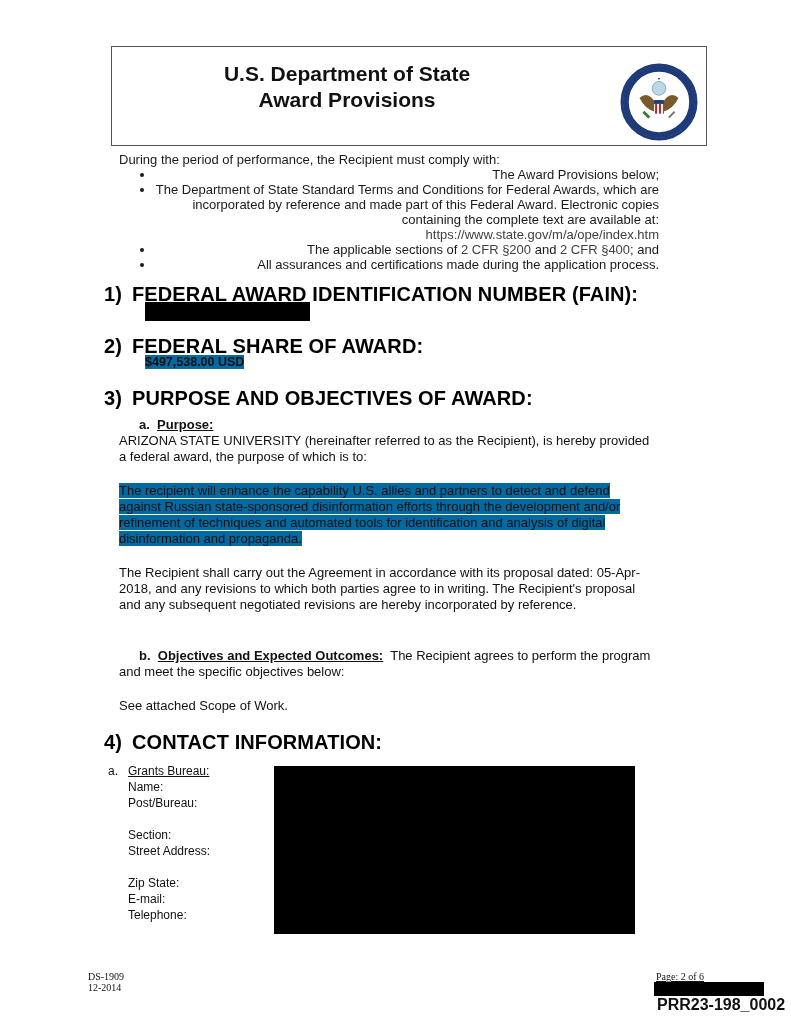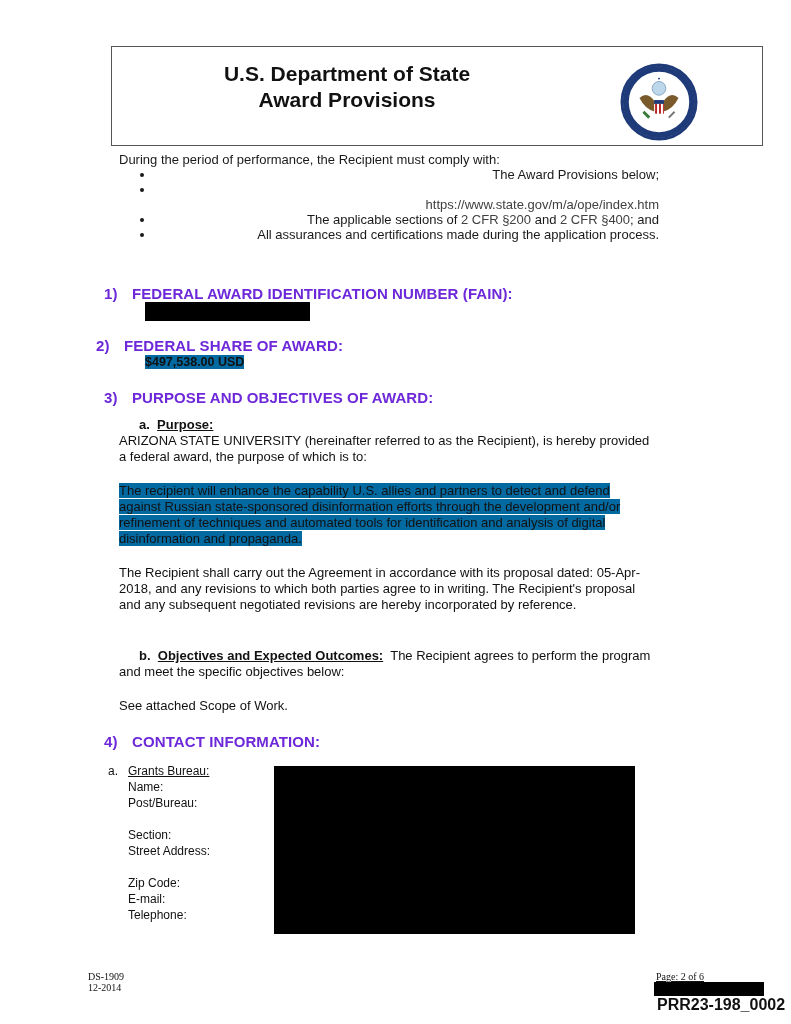--- a/index.html
+++ b/index.html
@@ -1,38 +1,38 @@
 <!DOCTYPE html>
 <html><head>
   <meta charset="utf-8">
   <style>
     html, body { margin: 0; padding: 0; background: #ffffff; }
     body {
       width: 791px; height: 1024px; position: relative; overflow: hidden;
       font-family: "Liberation Sans", sans-serif; color: #111;
     }
     .header-box {
-      position: absolute; left: 111px; top: 46px; width: 652px; height: 100px;
+      position: absolute; left: 111px; top: 46px; width: 596px; height: 100px;
       border: 1px solid #555; box-sizing: border-box;
     }
     .header-title {
       position: absolute; left: 0; top: 14px; width: 470px; text-align: center;
       font-weight: bold; font-size: 21px; line-height: 26px; color: #111;
     }
     .seal {
       position: absolute; left: 508px; top: 16px; width: 78px; height: 78px;
     }
     .abs { position: absolute; }
     .body-text { font-size: 13px; line-height: 15px; color: #1a1a1a; }
     .intro { left: 119px; top: 152px; width: 540px; }
     ul.reqs { margin: 0; padding-left: 36px; list-style: disc; }
     ul.reqs li { margin: 0; text-align: right; }
     a.link { color: #404040; }
     .sec-heading {
-      font-weight: bold; font-size: 15px; line-height: 20px; color: #6d28d9;
+      font-weight: bold; font-size: 20px; line-height: 20px; color: #000000;
       letter-spacing: 0.1px;
     }
     .sec-num { display: inline-block; width: 28px; }
     .redact { position: absolute; background: #000; }
     .hl { background: #0369a1; }
     .amount { font-weight: bold; font-size: 12.5px; }
     .sub-label { font-weight: bold; margin-left: 20px; }
     .sub-label u { text-decoration: underline; }
     .para { left: 119px; width: 535px; font-size: 13px; line-height: 16px; }
     .contact-labels { left: 108px; top: 763px; font-size: 12px; line-height: 16px; }
@@ -65,36 +65,36 @@
     <path d="M56 50 L50 56" stroke="#777" stroke-width="2"></path>
     <circle cx="40" cy="16" r="1" fill="#1e3a78"></circle>
   </svg>
 </div>
 
 <div class="abs body-text intro">
   <div>During the period of performance, the Recipient must comply with:</div>
   <ul class="reqs">
     <li><span>The Award Provisions below;</span></li>
     <li>
-      <br>
+      <span>The Department of State Standard Terms and Conditions for Federal Awards, which are incorporated by reference and made part of this Federal Award. Electronic copies containing the complete text are available at:</span><br>
       <a class="link">https://www.state.gov/m/a/ope/index.htm</a>
     </li>
     <li>
       <span>The applicable sections of </span><a class="link">2 CFR §200</a><span> and </span><a class="link">2 CFR §400</a><span>; and</span>
     </li>
     <li><span>All assurances and certifications made during the application process.</span></li>
   </ul>
 </div>
 
 <div class="abs sec-heading" style="left:104px; top:284px;">
   <span class="sec-num">1)</span><span>FEDERAL AWARD IDENTIFICATION NUMBER (FAIN):</span>
 </div>
 <div class="redact" style="left:145px; top:302px; width:165px; height:19px;"></div>
 
-<div class="abs sec-heading" style="left:96px; top:336px;">
+<div class="abs sec-heading" style="left:104px; top:336px;">
   <span class="sec-num">2)</span><span>FEDERAL SHARE OF AWARD:</span>
 </div>
 <div class="abs amount" style="left:145px; top:355px;">
   <span class="hl">$497,538.00 USD</span>
 </div>
 
 <div class="abs sec-heading" style="left:104px; top:388px;">
   <span class="sec-num">3)</span><span>PURPOSE AND OBJECTIVES OF AWARD:</span>
 </div>
 
@@ -125,21 +125,21 @@
   <div class="row">
     <span style="display:inline-block; width:20px;">a.</span><u>Grants Bureau:</u>
   </div>
   <div style="padding-left:20px;">
     <div class="row">Name:</div>
     <div class="row">Post/Bureau:</div>
     <div class="row"></div>
     <div class="row">Section:</div>
     <div class="row">Street Address:</div>
     <div class="row"></div>
-    <div class="row">Zip Code:</div>
+    <div class="row">Zip State:</div>
     <div class="row">E-mail:</div>
     <div class="row">Telephone:</div>
   </div>
 </div>
 <div class="redact" style="left:274px; top:766px; width:361px; height:168px;"></div>
 
 <div class="abs footer-left">
   <div>DS-1909</div>
   <div>12-2014</div>
 </div>

